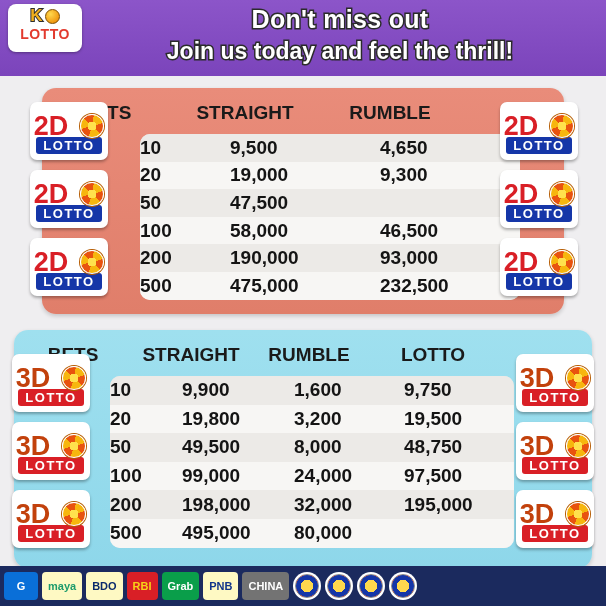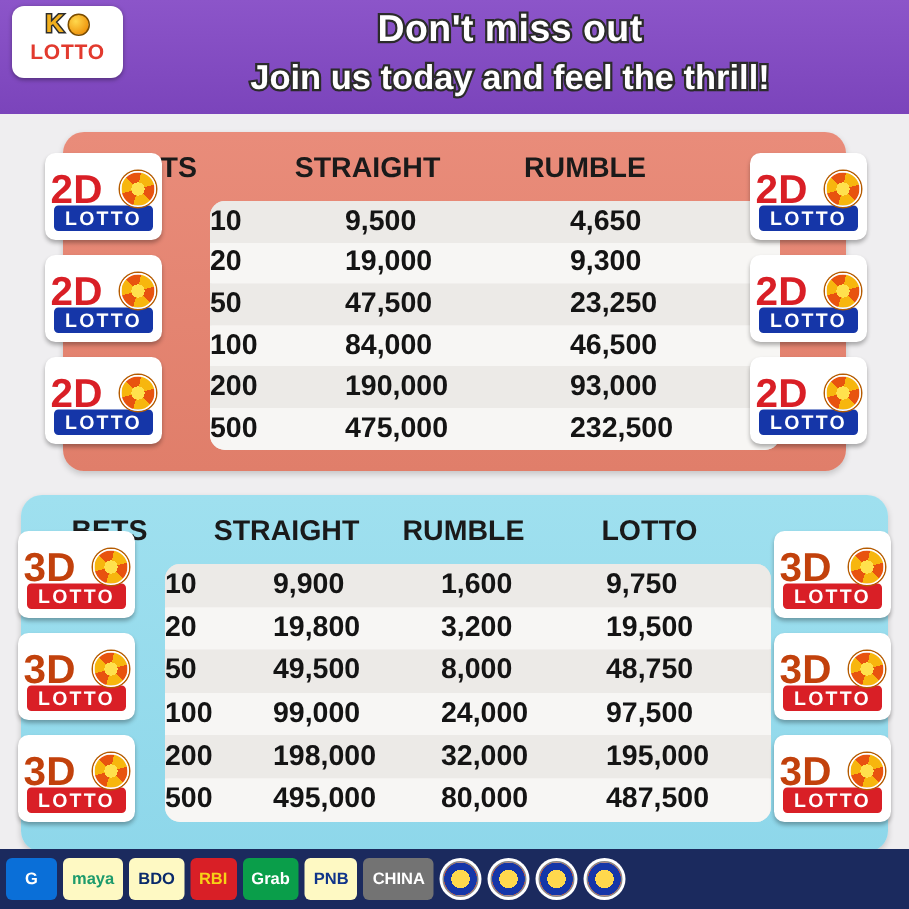--- a/index.html
+++ b/index.html
@@ -279,25 +279,24 @@
           <span class="c2">4,650</span>
         </div>
         <div class="grid-row">
           <span class="c0">20</span>
           <span class="c1">19,000</span>
           <span class="c2">9,300</span>
         </div>
         <div class="grid-row">
           <span class="c0">50</span>
           <span class="c1">47,500</span>
-          <span class="c2">23,250</span>
         </div>
         <div class="grid-row">
           <span class="c0">100</span>
-          <span class="c1">84,000</span>
+          <span class="c1">58,000</span>
           <span class="c2">46,500</span>
         </div>
         <div class="grid-row">
           <span class="c0">200</span>
           <span class="c1">190,000</span>
           <span class="c2">93,000</span>
         </div>
         <div class="grid-row">
           <span class="c0">500</span>
           <span class="c1">475,000</span>
@@ -383,21 +382,20 @@
         <div class="grid-row">
           <span class="c0">200</span>
           <span class="c1">198,000</span>
           <span class="c2">32,000</span>
           <span class="c3">195,000</span>
         </div>
         <div class="grid-row">
           <span class="c0">500</span>
           <span class="c1">495,000</span>
           <span class="c2">80,000</span>
-          <span class="c3">487,500</span>
         </div>
       </div>
     <div class="badge badge-3d" style="left:-2px; top:24px;">
       <div class="b-top">
         <span class="b-num">3D</span>
         <span class="b-ball"></span>
       </div>
       <div class="b-bot">LOTTO</div>
     </div>
     <div class="badge badge-3d" style="left:-2px; top:92px;">

